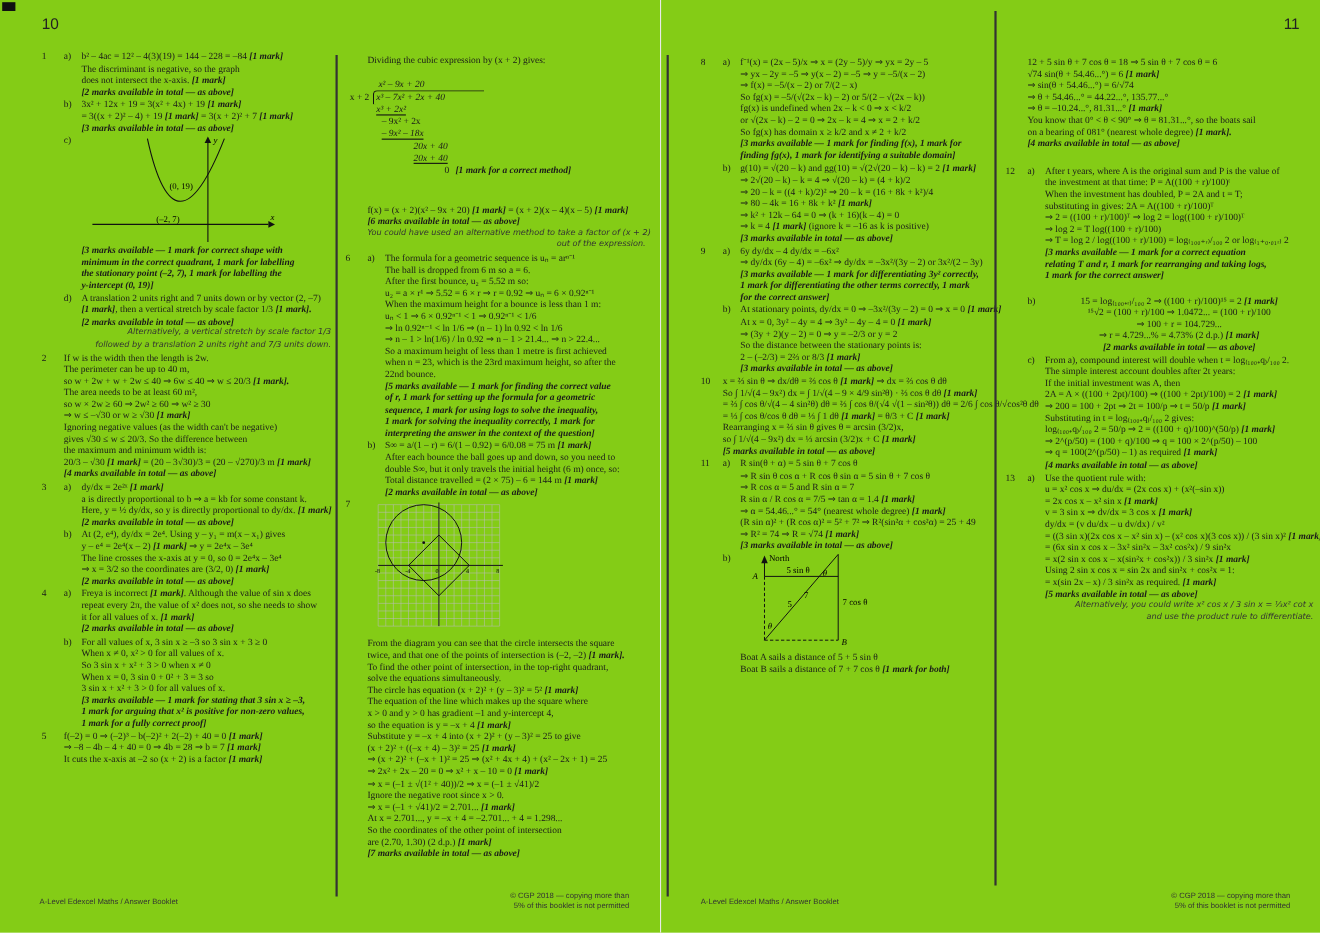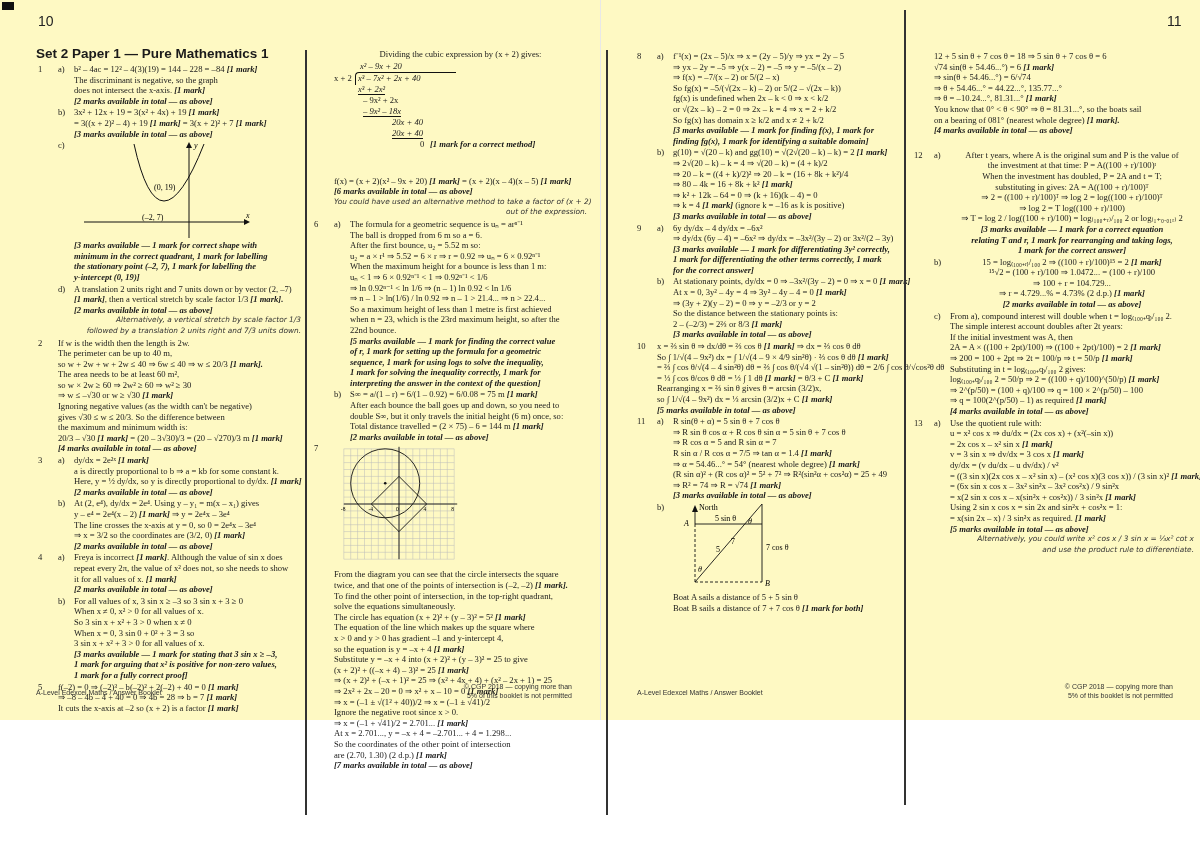--- a/index.html
+++ b/index.html
@@ -1,18 +1,18 @@
 <!DOCTYPE html>
 <html><head>
 <meta charset="utf-8">
 <style>
   html, body { margin:0; padding:0; }
   body { width:1200px; height:848px; background:#ffffff; position:relative; overflow:hidden;
          font-family:"Liberation Serif", serif; color:#1a1a1a; }
-  .page { position:absolute; top:0; height:720px; width:600px; background:#fef9c3; }
+  .page { position:absolute; top:0; height:848px; width:600px; background:#84cc16; }
   .page.left { left:0; }
   .page.right { left:600px; border-left:1px solid #e8e8e8; }
   .corner-mark { position:absolute; left:2px; top:2px; width:12px; height:8px; background:#111; }
   .pgnum { position:absolute; top:13px; font-family:"Liberation Sans", sans-serif; font-size:14px; color:#222; }
   .col { position:absolute; font-size:8.6px; line-height:10.6px; }
   .vrule { position:absolute; width:1.5px; background:#333; }
   .title { font-family:"Liberation Sans", sans-serif; font-weight:bold; font-size:13.5px; line-height:16px; margin-bottom:2px; }
   .q { position:relative; padding-left:22px; }
   .qn { position:absolute; left:2px; top:0; }
   .sub { position:relative; padding-left:16px; }
@@ -25,21 +25,20 @@
   .footer-right { position:absolute; bottom:20px; font-family:"Liberation Sans", sans-serif; font-size:7px; color:#333; text-align:right; line-height:9px; }
   svg { display:block; }
 </style>
 </head>
 <body>
 
 <div class="page left">
   <div class="corner-mark"></div>
   <div class="pgnum" style="left:38px;">10</div>
   <div class="col" id="lc1" style="left:36px; top:46px; width:265px;">
-    <div class="title">Set 2 Paper 1 — Pure Mathematics 1</div>
     <div class="content">
         <div class="q" style="margin-bottom: 1px;">
           <span class="qn">1</span>
           <div class="sub">
             <span class="sl">a)</span>
             <div class="ind" style="padding-left: 0px;">
               <div class="l"><span>b² – 4ac = 12² – 4(3)(19) = 144 – 228 = –84 </span><span class="mk">[1 mark]</span></div>
               <div class="l"><span>The discriminant is negative, so the graph</span></div>
               <div class="l"><span>does not intersect the x-axis. </span><span class="mk">[1 mark]</span></div>
               <div class="l"><span class="mk">[2 marks available in total — as above]</span></div>
@@ -167,28 +166,28 @@
               <div class="l"><span>⇒ –8 – 4b – 4 + 40 = 0 ⇒ 4b = 28 ⇒ b = 7 </span><span class="mk">[1 mark]</span></div>
               <div class="l"><span>It cuts the x-axis at –2 so (x + 2) is a factor </span><span class="mk">[1 mark]</span></div>
             </div>
           </div>
         </div>
       </div>
   </div>
   <div class="vrule" style="left:305px; top:50px; height:765px;"></div>
   <div class="col" id="lc2" style="left:312px; top:49px; width:275px;">
     <div class="content">
-        <div class="q" style="margin-bottom: 1px; text-align: center;">
+        <div class="q" style="margin-bottom: 11px;">
           <div>
             <div>
               <div class="l"><span>Dividing the cubic expression by (x + 2) gives:</span></div>
             </div>
           </div>
         </div>
-        <div style="position: relative; height: 115px; margin-left: 18px;">
+        <div style="position: relative; height: 115px; margin-left: 2px;">
           <span style="position: absolute; left: 30px; top: 0px; white-space: nowrap; font-style: italic;">x² – 9x + 20</span>
           <div style="position: absolute; left: 25px; top: 11px; width: 100px; height: 12px; border-top: 0.8px solid rgb(17, 17, 17); border-left: 0.8px solid rgb(17, 17, 17); border-radius: 4px 0px 0px;"></div>
           <span style="position: absolute; left: 4px; top: 12px; white-space: nowrap; ">x + 2</span>
           <span style="position: absolute; left: 28px; top: 12px; white-space: nowrap; font-style: italic;">x³ – 7x² + 2x + 40</span>
           <span style="position: absolute; left: 28px; top: 23px; white-space: nowrap; font-style: italic; border-bottom: 0.8px solid rgb(17, 17, 17);">x³ + 2x²</span>
           <span style="position: absolute; left: 33px; top: 34px; white-space: nowrap; ">– 9x² + 2x</span>
           <span style="position: absolute; left: 33px; top: 45px; white-space: nowrap; font-style: italic; border-bottom: 0.8px solid rgb(17, 17, 17);">– 9x² – 18x</span>
           <span style="position: absolute; left: 62px; top: 56px; white-space: nowrap; font-style: italic;">20x + 40</span>
           <span style="position: absolute; left: 62px; top: 67px; white-space: nowrap; font-style: italic; border-bottom: 0.8px solid rgb(17, 17, 17);">20x + 40</span>
           <span style="position: absolute; left: 90px; top: 78px; white-space: nowrap; font-style: normal;">0</span>
@@ -334,21 +333,21 @@
   <div class="vrule" style="left:5px; top:50px; height:765px;"></div>
   <div class="col" id="rc1" style="left:34px; top:51px; width:270px;">
     <div class="content">
         <div class="q" style="margin-bottom: 1px;">
           <span class="qn">8</span>
           <div class="sub">
             <span class="sl">a)</span>
             <div class="ind" style="padding-left: 0px;">
               <div class="l"><span>f⁻¹(x) = (2x – 5)/x ⇒ x = (2y – 5)/y ⇒ yx = 2y – 5</span></div>
               <div class="l"><span>⇒ yx – 2y = –5 ⇒ y(x – 2) = –5 ⇒ y = –5/(x – 2)</span></div>
-              <div class="l"><span>⇒ f(x) = –7/(x – 2) or 5/(2 – x)</span></div>
+              <div class="l"><span>⇒ f(x) = –5/(x – 2) or 7/(2 – x)</span></div>
               <div class="l"><span>So fg(x) = –5/(√(2x – k) – 2) or 5/(2 – √(2x – k))</span></div>
               <div class="l"><span>fg(x) is undefined when 2x – k &lt; 0 ⇒ x &lt; k/2</span></div>
               <div class="l"><span>or √(2x – k) – 2 = 0 ⇒ 2x – k = 4 ⇒ x = 2 + k/2</span></div>
               <div class="l"><span>So fg(x) has domain x ≥ k/2 and x ≠ 2 + k/2</span></div>
               <div class="l"><span class="mk">[3 marks available — 1 mark for finding f(x), 1 mark for</span></div>
               <div class="l"><span class="mk">finding fg(x), 1 mark for identifying a suitable domain]</span></div>
             </div>
           </div>
         </div>
         <div class="q" style="margin-bottom: 1px;">
@@ -460,21 +459,21 @@
               <div class="l"><span>√74 sin(θ + 54.46...°) = 6 </span><span class="mk">[1 mark]</span></div>
               <div class="l"><span>⇒ sin(θ + 54.46...°) = 6/√74</span></div>
               <div class="l"><span>⇒ θ + 54.46...° = 44.22...°, 135.77...°</span></div>
               <div class="l"><span>⇒ θ = –10.24...°, 81.31...° </span><span class="mk">[1 mark]</span></div>
               <div class="l"><span>You know that 0° &lt; θ &lt; 90° ⇒ θ = 81.31...°, so the boats sail</span></div>
               <div class="l"><span>on a bearing of 081° (nearest whole degree) </span><span class="mk">[1 mark].</span></div>
               <div class="l"><span class="mk">[4 marks available in total — as above]</span></div>
             </div>
           </div>
         </div>
-        <div class="q" style="margin-bottom: 1px; text-align: center;">
+        <div class="q" style="margin-bottom: 12px;">
           <span class="qn">12</span>
           <div class="sub">
             <span class="sl">a)</span>
             <div class="ind" style="padding-left: 0px;">
               <div class="l"><span>After t years, where A is the original sum and P is the value of</span></div>
               <div class="l"><span>the investment at that time: P = A((100 + r)/100)ᵗ</span></div>
               <div class="l"><span>When the investment has doubled, P = 2A and t = T;</span></div>
               <div class="l"><span>substituting in gives: 2A = A((100 + r)/100)ᵀ</span></div>
               <div class="l"><span>⇒ 2 = ((100 + r)/100)ᵀ ⇒ log 2 = log((100 + r)/100)ᵀ</span></div>
               <div class="l"><span>⇒ log 2 = T log((100 + r)/100)</span></div>

